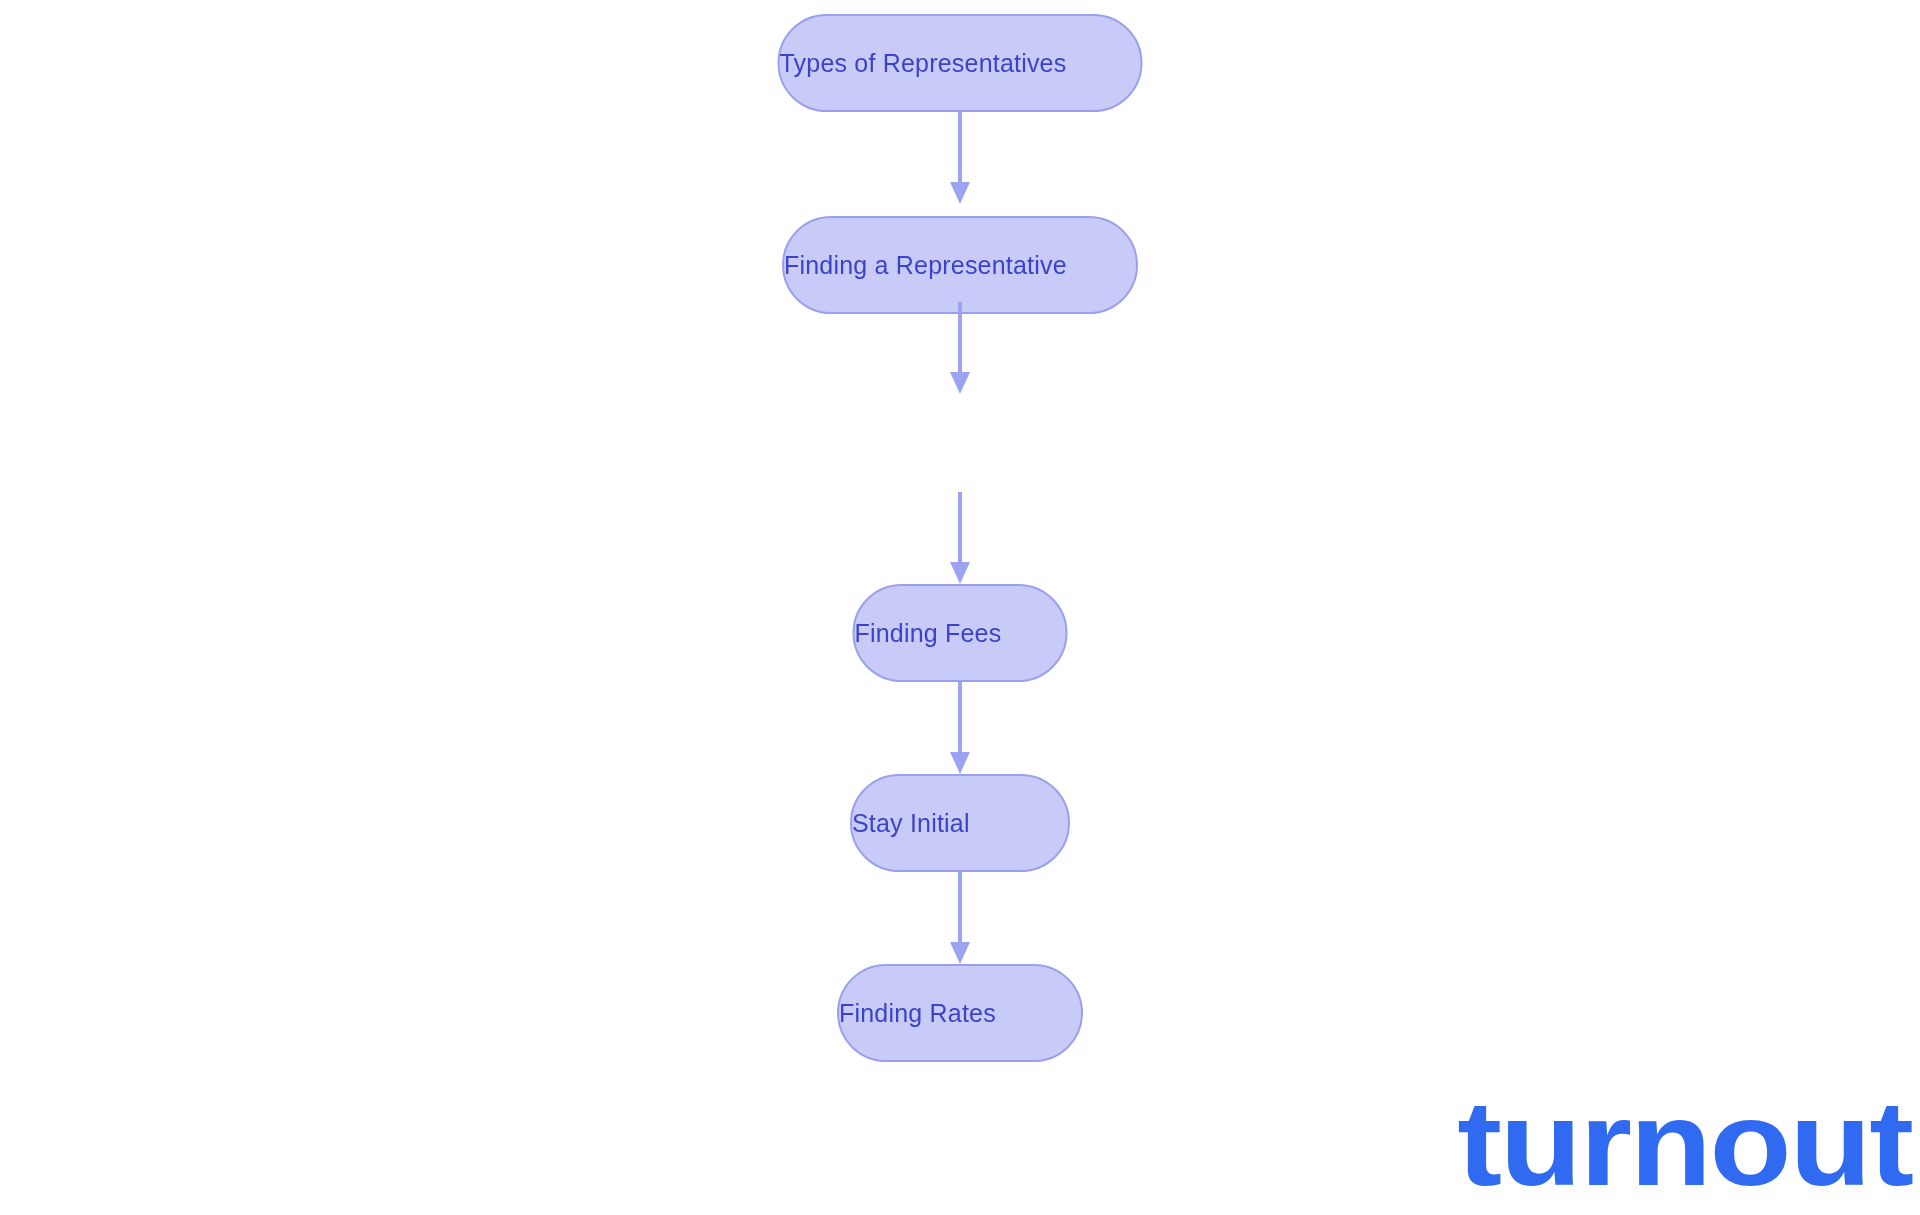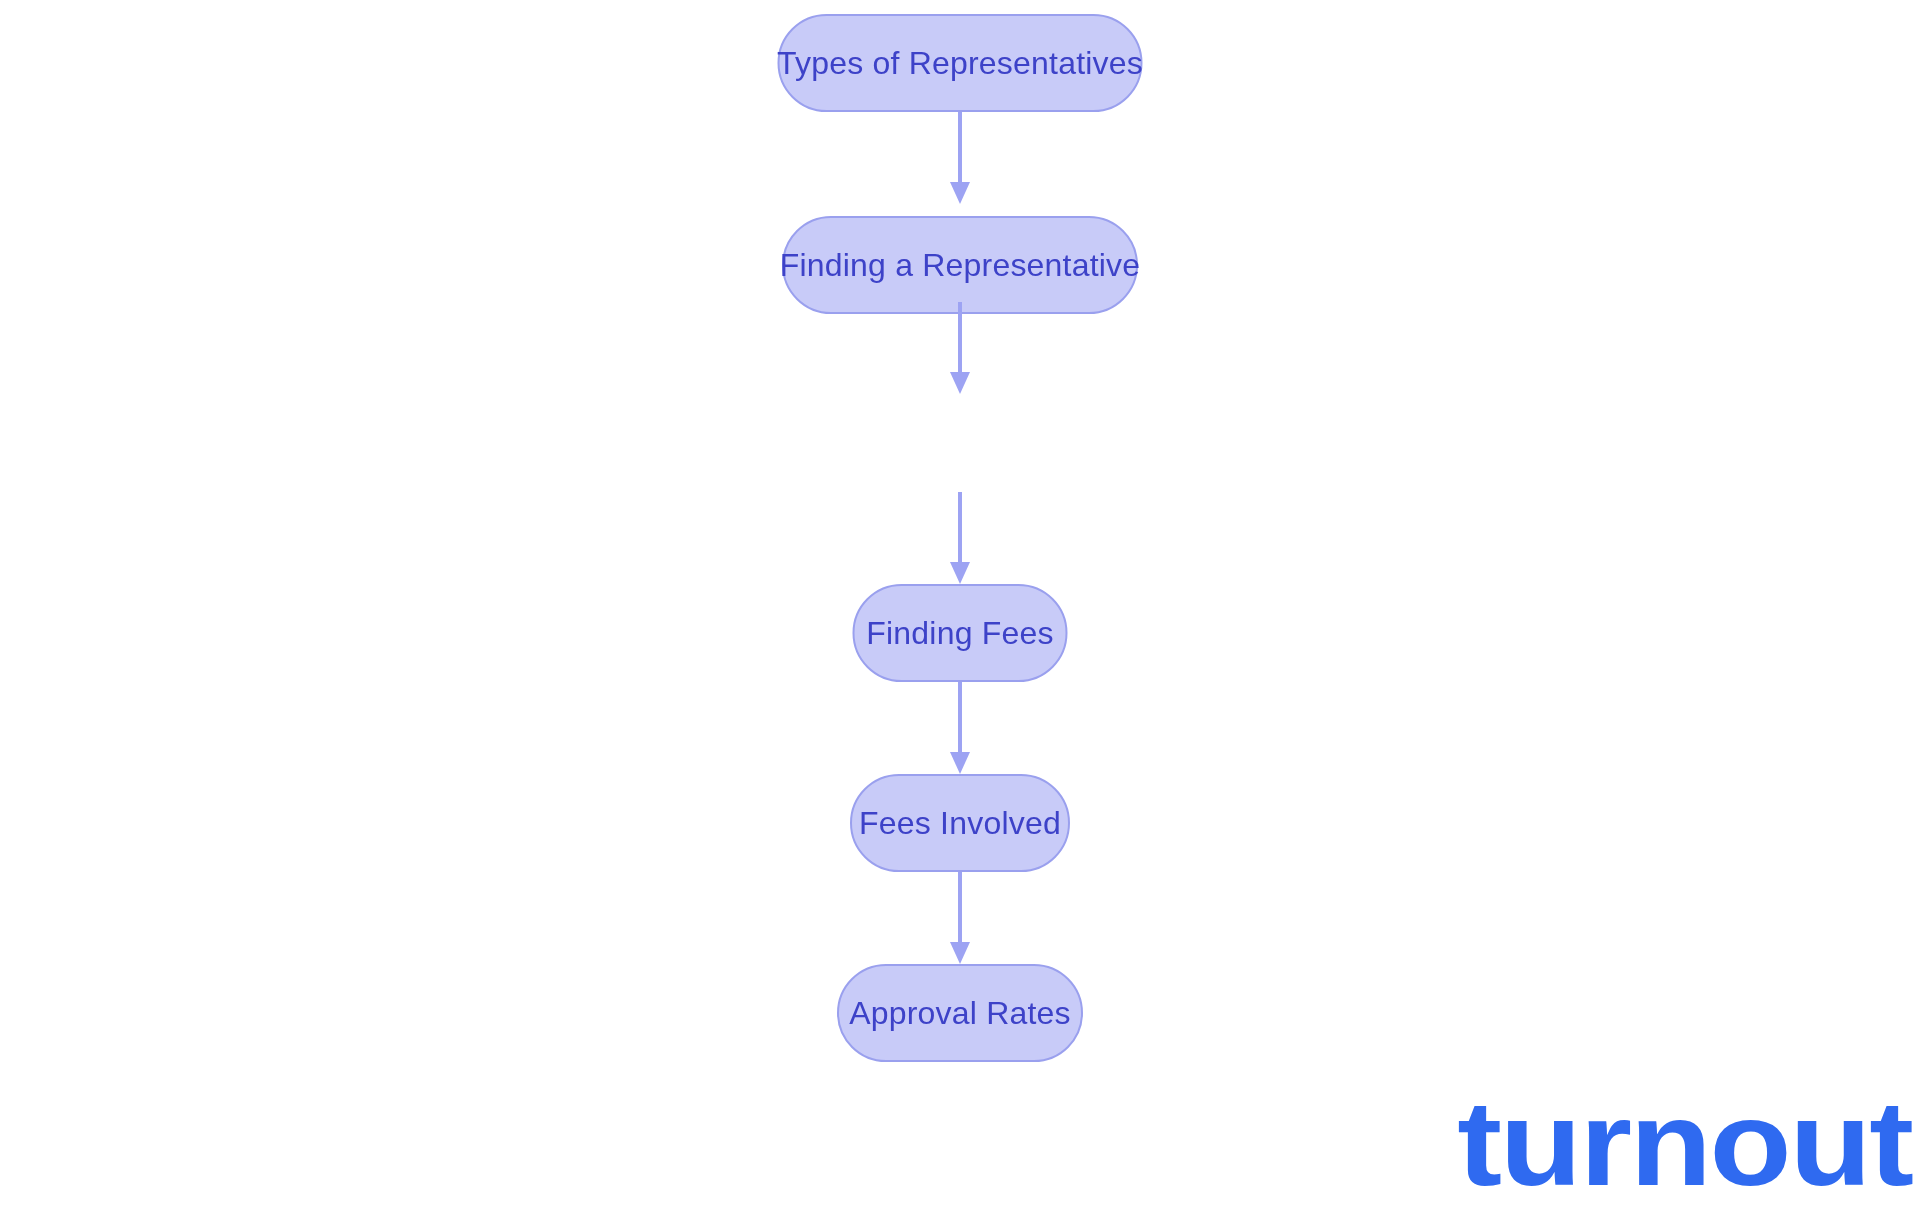--- a/index.html
+++ b/index.html
@@ -19,23 +19,22 @@
     position: absolute;
     left: 50%;
     transform: translateX(-50%);
     height: 98px;
     box-sizing: border-box;
     background: #c8cbf8;
     border: 2px solid #9aa0ee;
     border-radius: 49px;
     display: flex;
     align-items: center;
-    justify-content: center;
     color: #3d42c8;
-    font-size: 32px;
+    font-size: 25px;
     letter-spacing: 0.2px;
     white-space: nowrap;
   }
   .node-1 { top: 14px;  width: 365px; }
   .node-2 { top: 216px; width: 356px; }
   .node-3 { top: 394px; width: 286px; }
   .node-4 { top: 584px; width: 215px; }
   .node-5 { top: 774px; width: 220px; }
   .node-6 { top: 964px; width: 246px; }
 
@@ -118,27 +117,27 @@
   <div class="flow-node node-4">
     <span>Finding Fees</span>
   </div>
 
   <div class="flow-arrow arrow-4">
     <div class="arrow-line"></div>
     <div class="arrow-head"></div>
   </div>
 
   <div class="flow-node node-5">
-    <span>Fees Involved</span>
+    <span>Stay Initial</span>
   </div>
 
   <div class="flow-arrow arrow-5">
     <div class="arrow-line"></div>
     <div class="arrow-head"></div>
   </div>
 
   <div class="flow-node node-6">
-    <span>Approval Rates</span>
+    <span>Finding Rates</span>
   </div>
 
   <div class="brand-logo">turnout</div>
 
 </div>
 
 </body></html>

